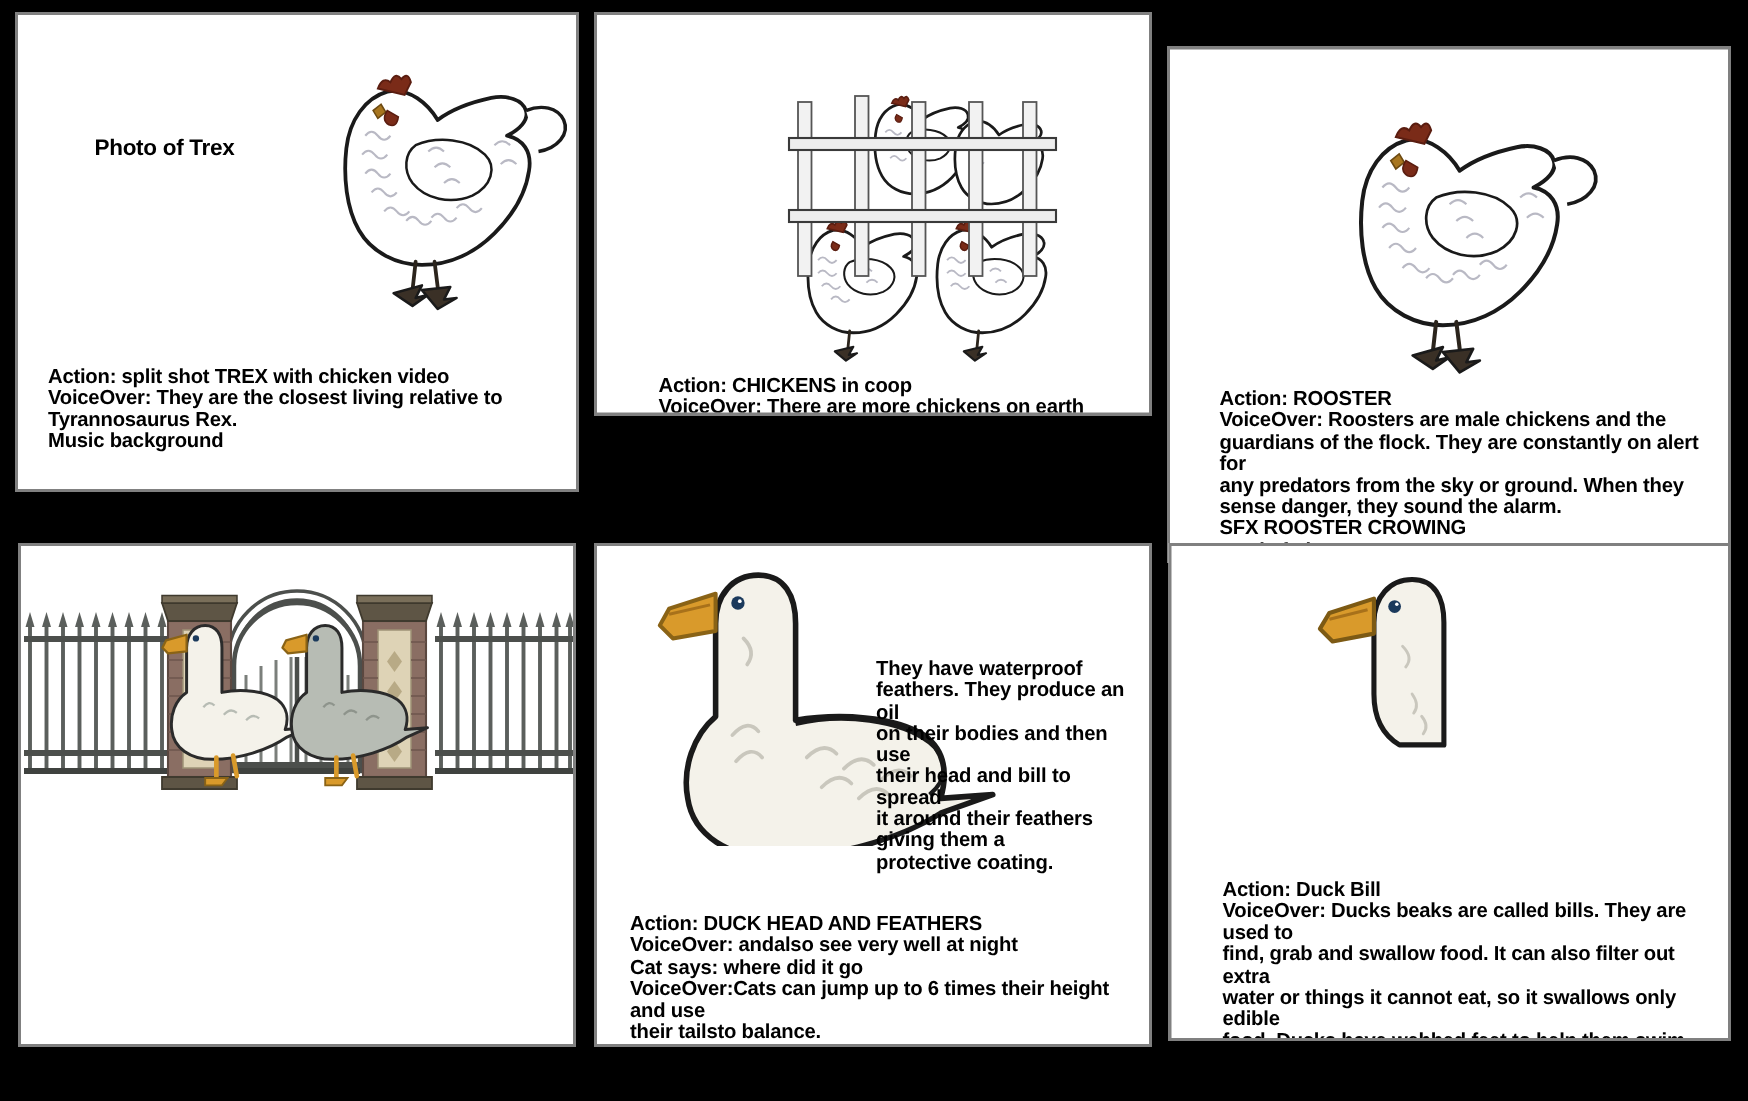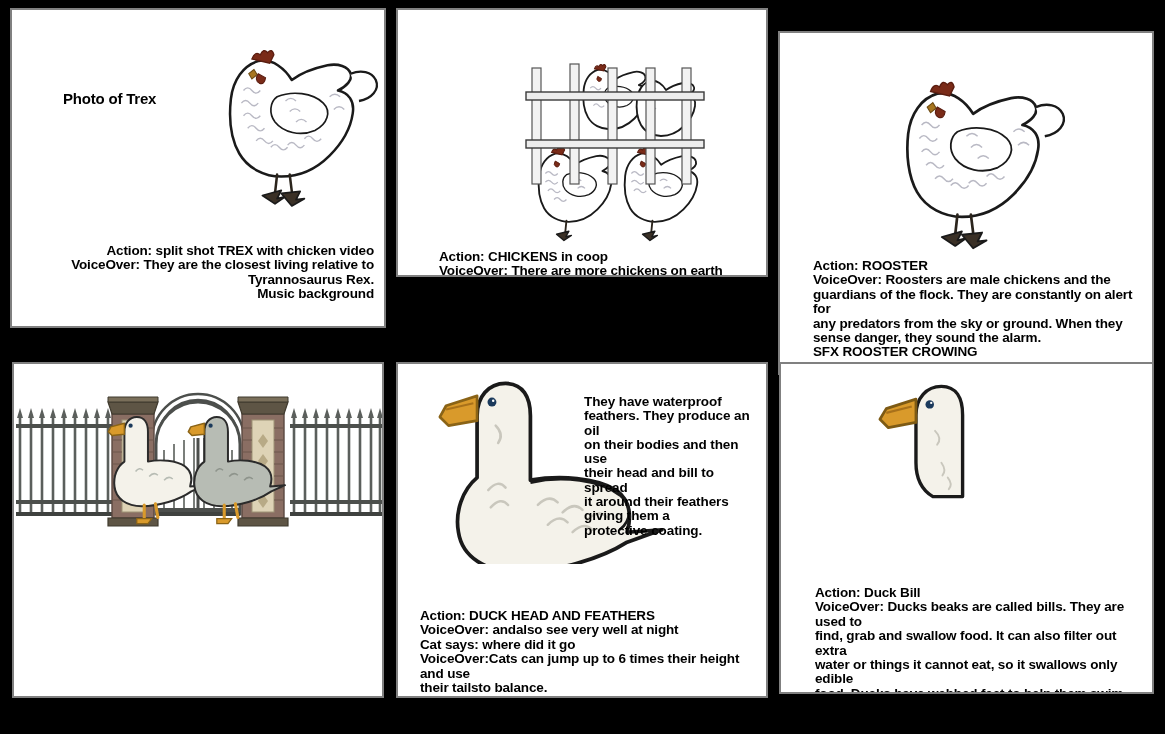--- a/index.html
+++ b/index.html
@@ -48,32 +48,33 @@
   }
   .inline-text {
     position: absolute;
     color: #000000;
     font-family: "Liberation Sans Narrow", "Liberation Sans", sans-serif;
     font-weight: bold;
     font-size: 13.5px;
     line-height: 14.3px;
     letter-spacing: -0.1px;
     white-space: pre-line;
+    margin-top: 44px;
   }
   .placeholder-label {
     position: absolute;
     color: #000000;
     font-family: "Liberation Sans Narrow", "Liberation Sans", sans-serif;
     font-weight: bold;
     font-size: 15px;
     letter-spacing: -0.2px;
   }
 
   
-  #panel-1 { left: 10px;  top: 8px;   width: 376px; height: 320px; text-align: right; }
+  #panel-1 { left: 10px;  top: 8px;   width: 376px; height: 320px; }
   #panel-2 { left: 396px; top: 8px;   width: 372px; height: 269px; }
   #panel-3 { left: 778px; top: 8px;   width: 376px; height: 344px; margin-top: 23px; }
   #panel-4 { left: 12px;  top: 362px; width: 372px; height: 336px; }
   #panel-5 { left: 396px; top: 362px; width: 372px; height: 336px; }
   #panel-6 { left: 779px; top: 362px; width: 375px; height: 332px; }
 
   svg { display: block; }
 </style>
 </head>
 <body>

